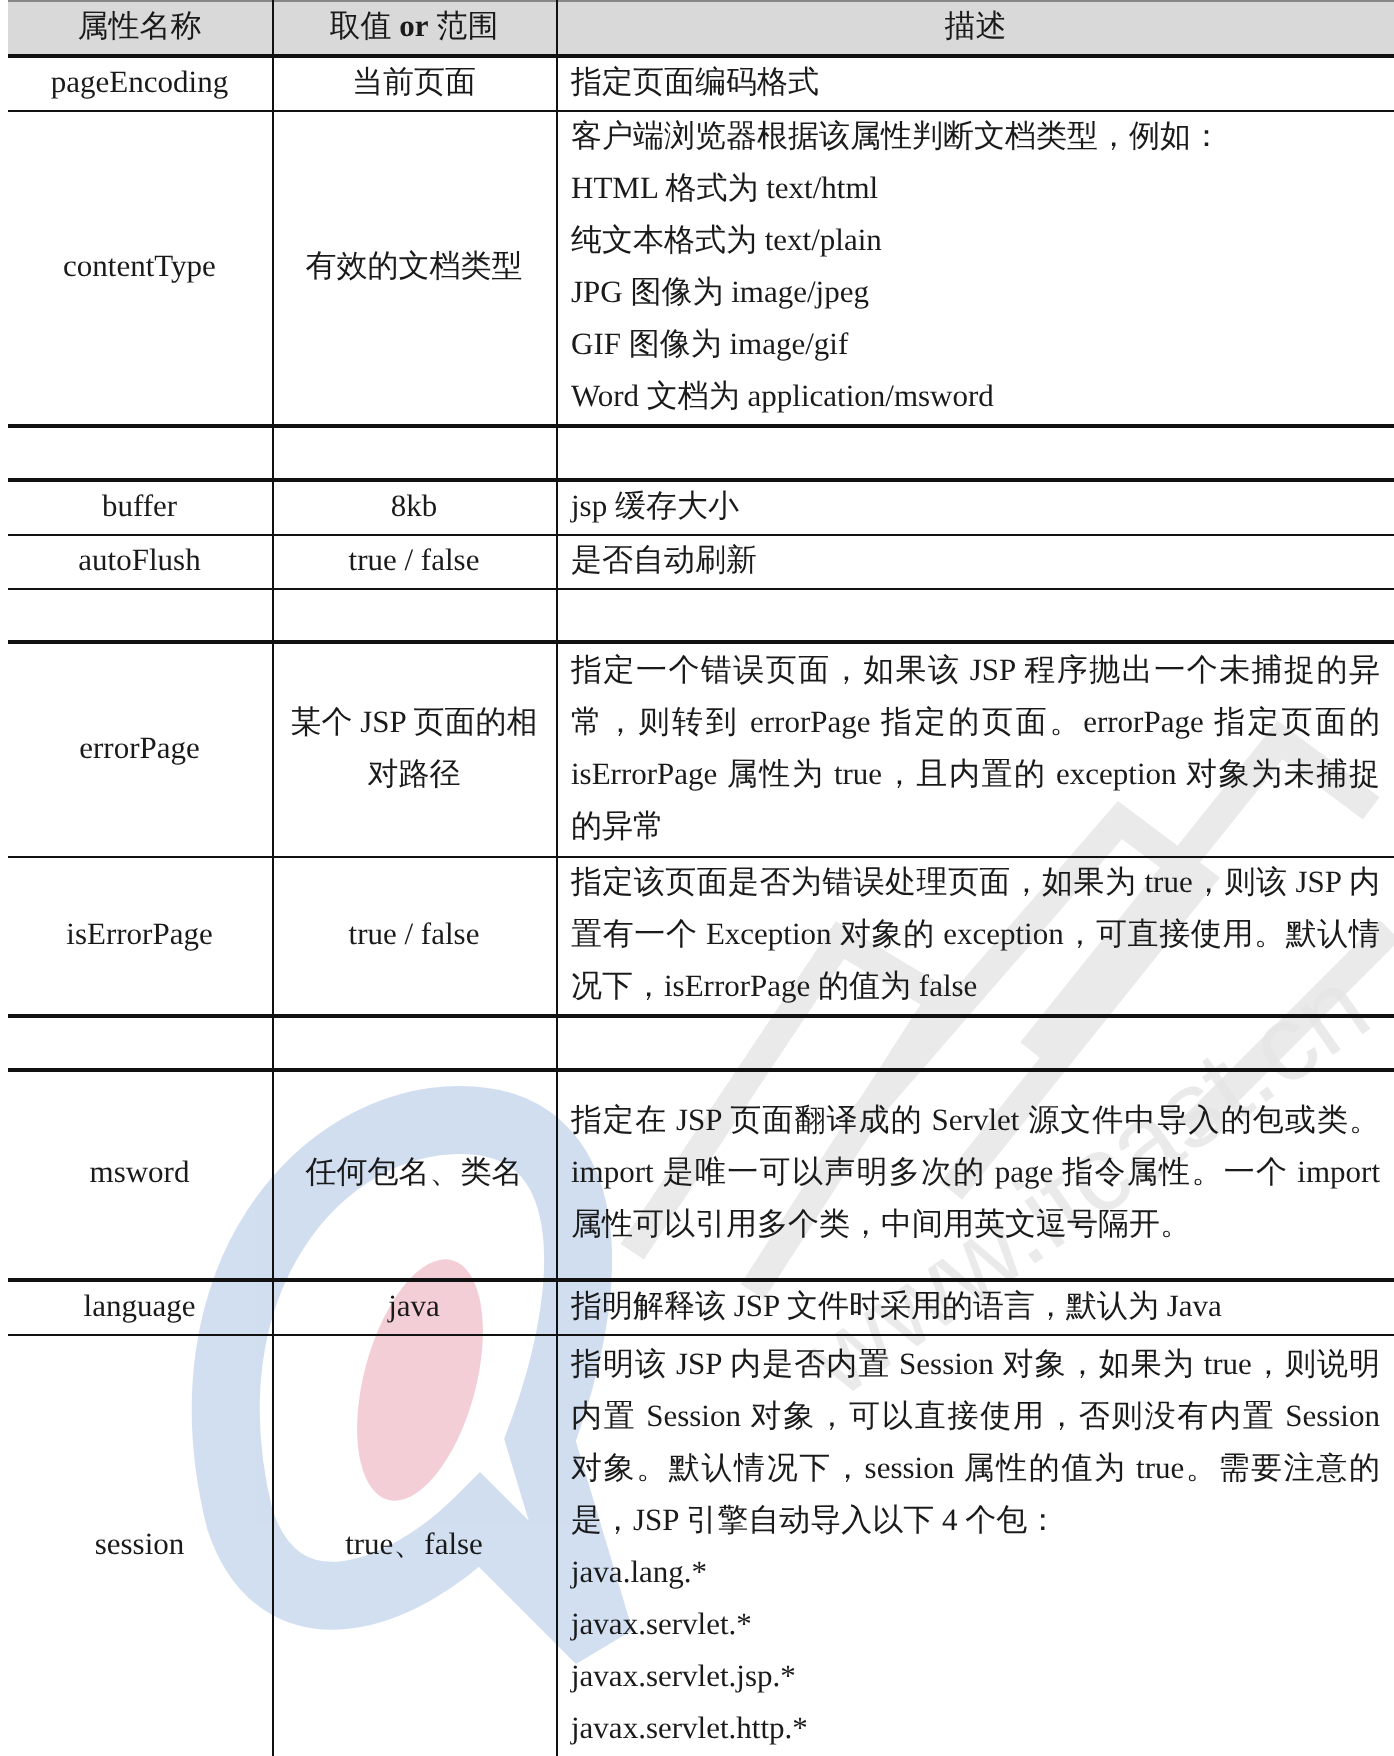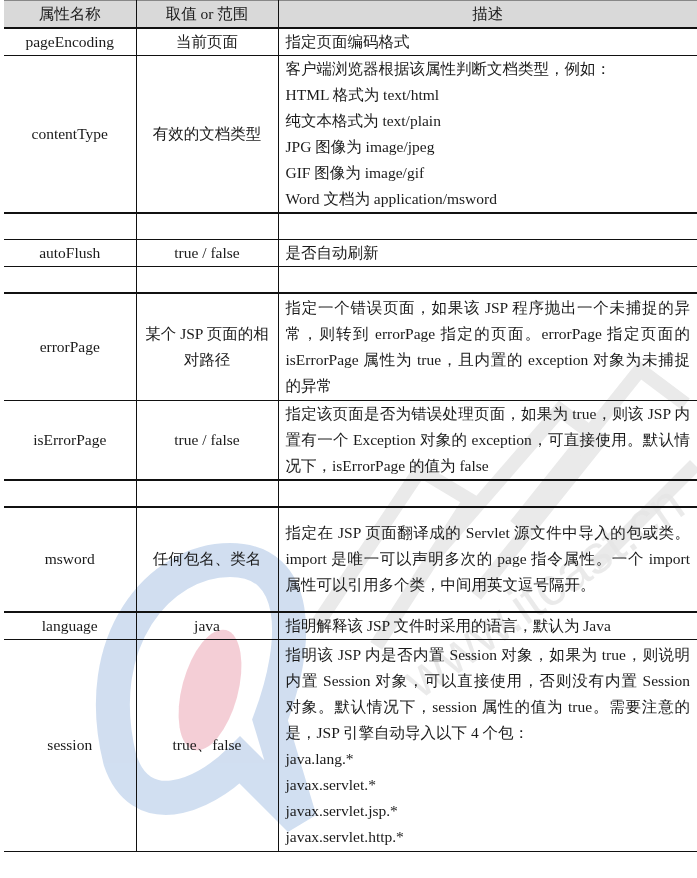--- a/index.html
+++ b/index.html
@@ -16,21 +16,21 @@
   table.attr-table tr > *:last-child { border-right: none; }
   table.attr-table thead th {
     background: #d9d9d9; font-weight: normal; text-align: center; height: 25px; padding: 0;
     border-top: 1px solid #888; border-bottom: 2.5px solid #111; margin-top: 21px;
   }
   .c-name { text-align: center; margin-top: 28px; }
   .c-range-center { text-align: center; }
   .c-range-left { text-align: center; }
   .c-desc { text-align: left; text-align-last: left; }
   .c-desc.justify { text-align: justify; }
-  .bold-or { font-weight: normal; }
+  .bold-or { font-weight: bold; }
   tr.blank td { height: 25px; }
   tr.thick-top td { border-top: 2.5px solid #111; }
   .desc-line { display: block; white-space: nowrap; }
 </style>
 </head>
 <body>
 
 <svg class="watermark" viewBox="0 0 697 878" xmlns="http://www.w3.org/2000/svg">
   <g opacity="0.85">
 
@@ -81,20 +81,25 @@
         <span class="desc-line">Word 文档为 application/msword</span>
       </td>
     </tr>
 
     <tr class="blank thick-top">
       <td></td>
       <td></td>
       <td></td>
     </tr>
 
+    <tr class="thick-top" style="height:26px">
+      <td class="c-name">buffer</td>
+      <td class="c-range-center">8kb</td>
+      <td class="c-desc">jsp 缓存大小</td>
+    </tr>
 
     <tr style="height:27px">
       <td class="c-name">autoFlush</td>
       <td class="c-range-center">true / false</td>
       <td class="c-desc">是否自动刷新</td>
     </tr>
 
     <tr class="blank">
       <td></td>
       <td></td>

